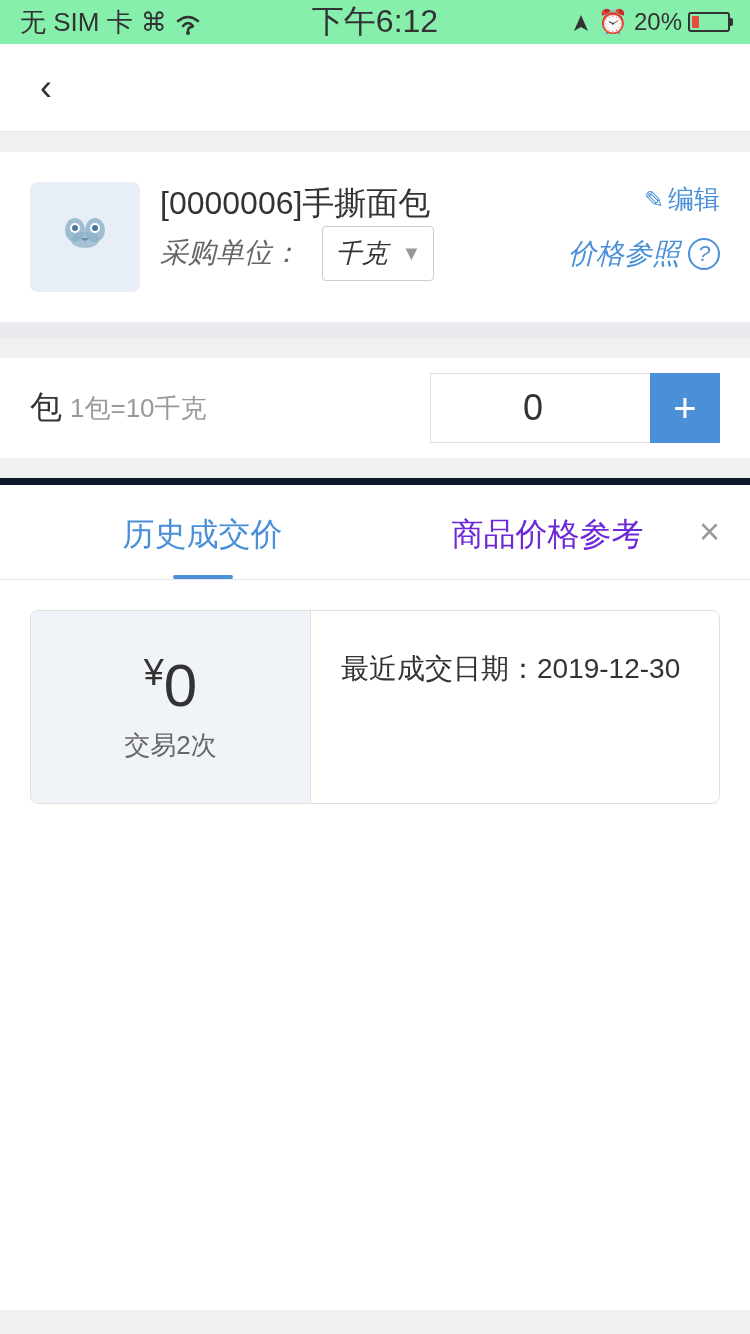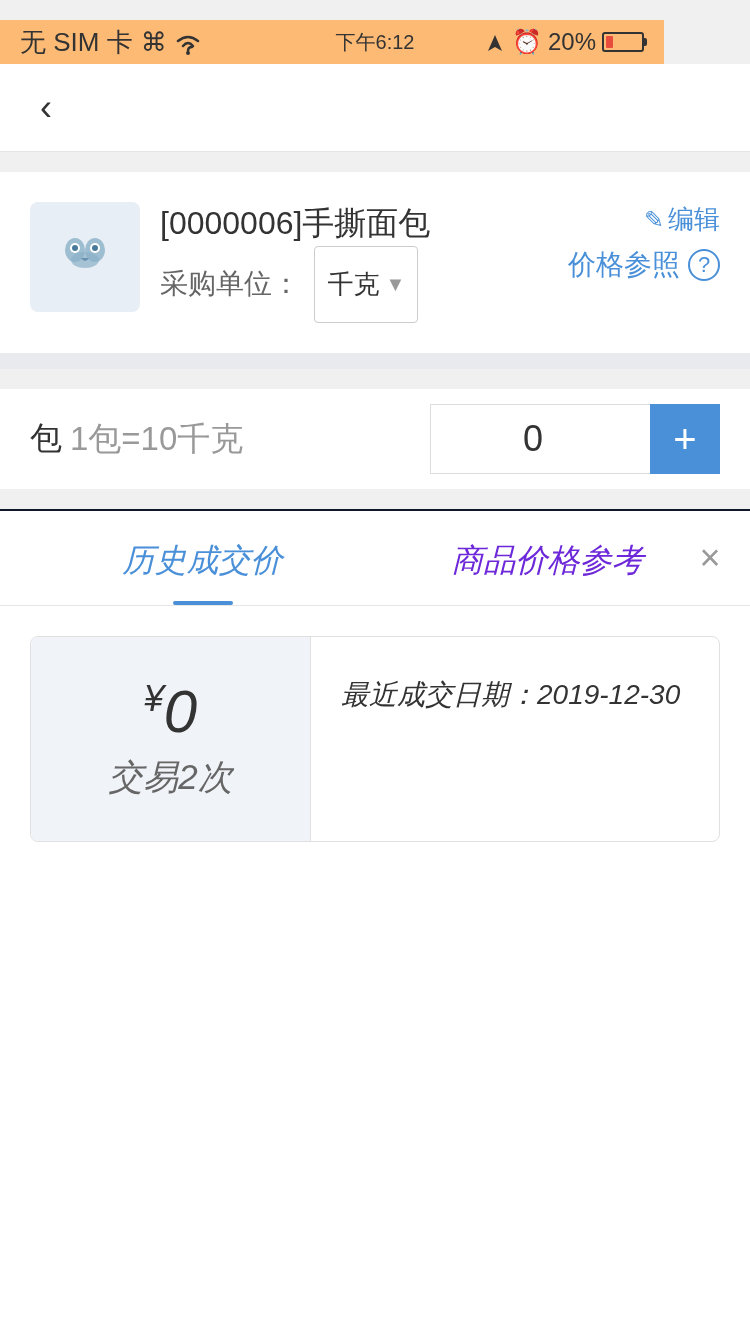--- a/index.html
+++ b/index.html
@@ -7,39 +7,38 @@
     body {
       width: 750px;
       min-height: 1334px;
       font-family: -apple-system, "PingFang SC", "Helvetica Neue", Arial, sans-serif;
       background: #f0f0f0;
       overflow-x: hidden;
     }
 
     
     .status-bar {
-      width: 664px;
+      width: 750px;
       height: 44px;
-      background: #fdba74;
+      background: #86efac;
       display: flex;
       align-items: center;
       justify-content: space-between;
       padding: 0 20px;
       font-size: 28px;
-      margin-top: 20px;
     }
     .status-left {
       display: flex;
       align-items: center;
       gap: 8px;
       font-size: 26px;
       color: #333;
     }
     .status-center {
-      font-size: 20px;
+      font-size: 32px;
       font-weight: 500;
       color: #333;
       position: absolute;
       left: 50%;
       transform: translateX(-50%);
     }
     .status-right {
       display: flex;
       align-items: center;
       gap: 6px;
@@ -145,38 +144,39 @@
       align-items: center;
       gap: 4px;
       cursor: pointer;
       flex-shrink: 0;
     }
     .edit-icon {
       font-size: 24px;
     }
     .product-unit-row {
       display: flex;
-      align-items: flex-start;
+      align-items: center;
       justify-content: space-between;
+      font-style: italic;
     }
     .unit-label {
       font-size: 28px;
       color: #666;
     }
     .unit-select {
       display: inline-flex;
       align-items: center;
       border: 1px solid #ccc;
       border-radius: 4px;
-      padding: 20px 12px;
+      padding: 9px 12px;
       font-size: 26px;
       color: #333;
-      gap: 6px;
-      cursor: pointer;
-      margin-left: 10px;
+      gap: 14px;
+      cursor: pointer;
+      margin-left: 18px;
     }
     .price-ref {
       font-size: 28px;
       color: #4a90d9;
       display: flex;
       align-items: center;
       gap: 8px;
       cursor: pointer;
     }
     .price-ref-icon {
@@ -199,21 +199,21 @@
       display: flex;
       align-items: center;
       height: 100px;
     }
     .qty-label {
       font-size: 32px;
       color: #333;
       font-weight: 500;
     }
     .qty-subtext {
-      font-size: 33px;
+      font-size: 26px;
       color: #999;
       margin-left: 8px;
     }
     .qty-controls {
       margin-left: auto;
       display: flex;
       align-items: center;
     }
     .qty-input {
       width: 220px;
@@ -236,22 +236,21 @@
       display: flex;
       align-items: center;
       justify-content: center;
       cursor: pointer;
     }
 
     
     .tabs-section {
       background: #fff;
       margin-top: 20px;
-      border-top: 2px solid #0f172a;
-      font-style: italic;
+      border-top: 7px solid #0f172a;
     }
     .tabs-header {
       display: flex;
       align-items: center;
       border-bottom: 1px solid #e5e5e5;
       padding: 0 30px;
       position: relative;
     }
     .tab-item {
       flex: 1;
@@ -307,21 +306,21 @@
     .history-price {
       font-size: 60px;
       color: #333;
       font-weight: 400;
     }
     .history-price-symbol {
       font-size: 36px;
       vertical-align: super;
     }
     .history-count {
-      font-size: 35px;
+      font-size: 26px;
       color: #666;
       margin-top: 8px;
     }
     .history-right {
       flex: 1;
       padding: 36px 30px;
       display: flex;
       flex-direction: column;
       gap: 12px;
     }

